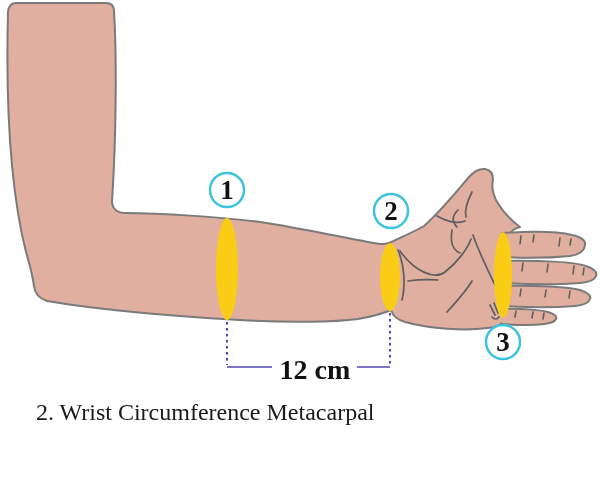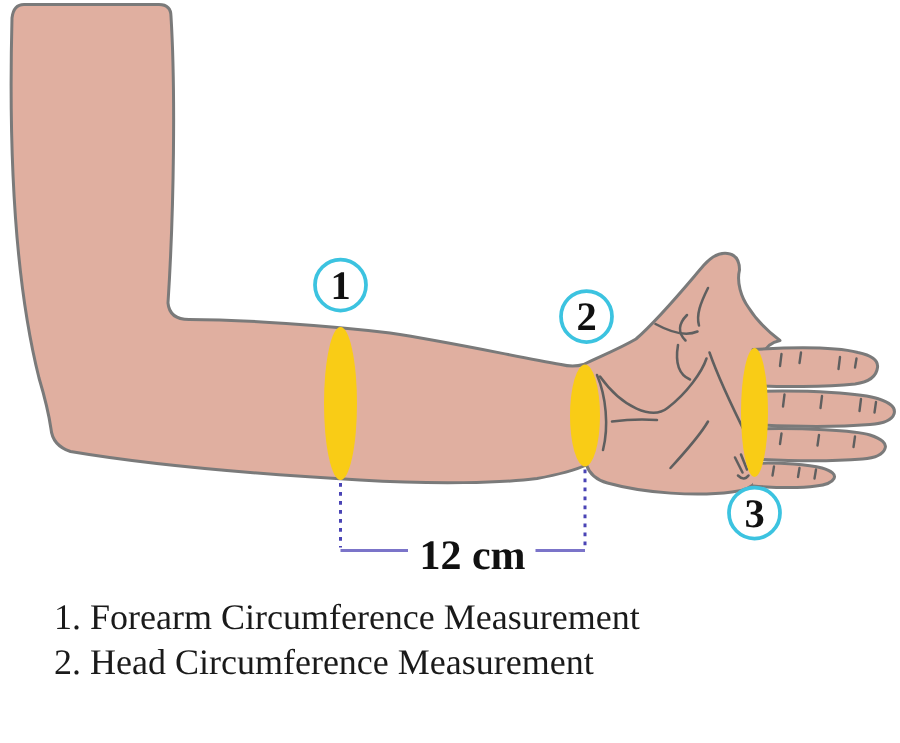--- a/index.html
+++ b/index.html
@@ -102,20 +102,16 @@
     <text class="marker-num" x="391" y="220" text-anchor="middle">2</text>
   </g>
   <g>
     <circle cx="503" cy="342" r="17" fill="#ffffff" stroke-width="2.5" stroke="#3cc3e0"></circle>
     <text class="marker-num" x="503" y="351" text-anchor="middle">3</text>
   </g>
 </svg>
 
 <div class="legend">
   <div class="legend-line">
-    <span>1.</span>
-    <span>Forearm Circumference Measurement</span>
-  </div>
-  <div class="legend-line">
     <span>2.</span>
-    <span>Head Circumference Measurement</span>
+    <span>Wrist Circumference Metacarpal</span>
   </div>
 </div>
 
 </body></html>

